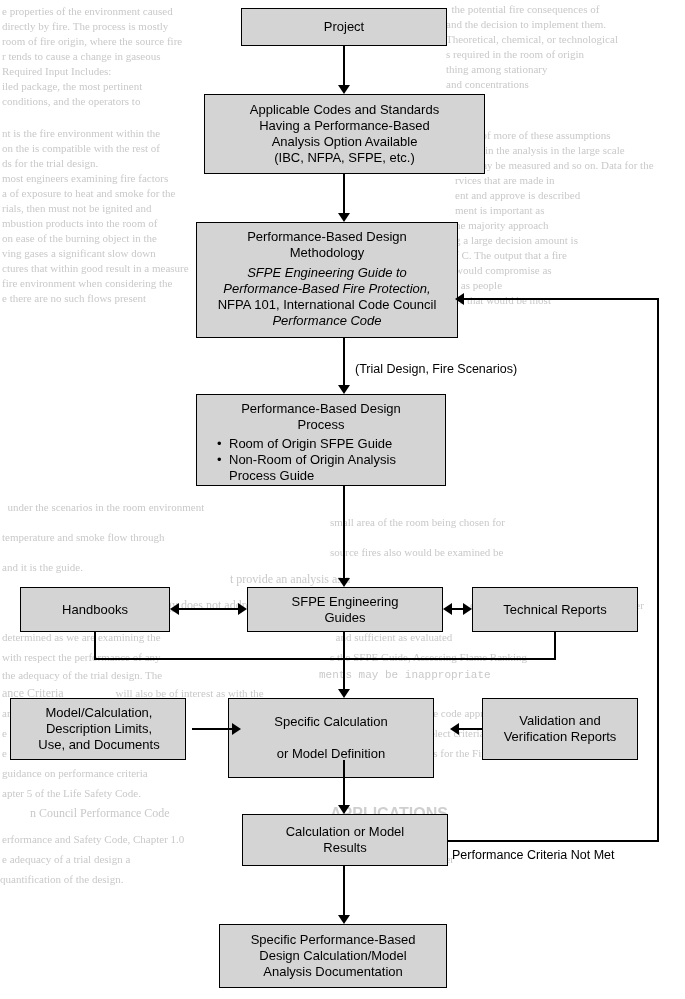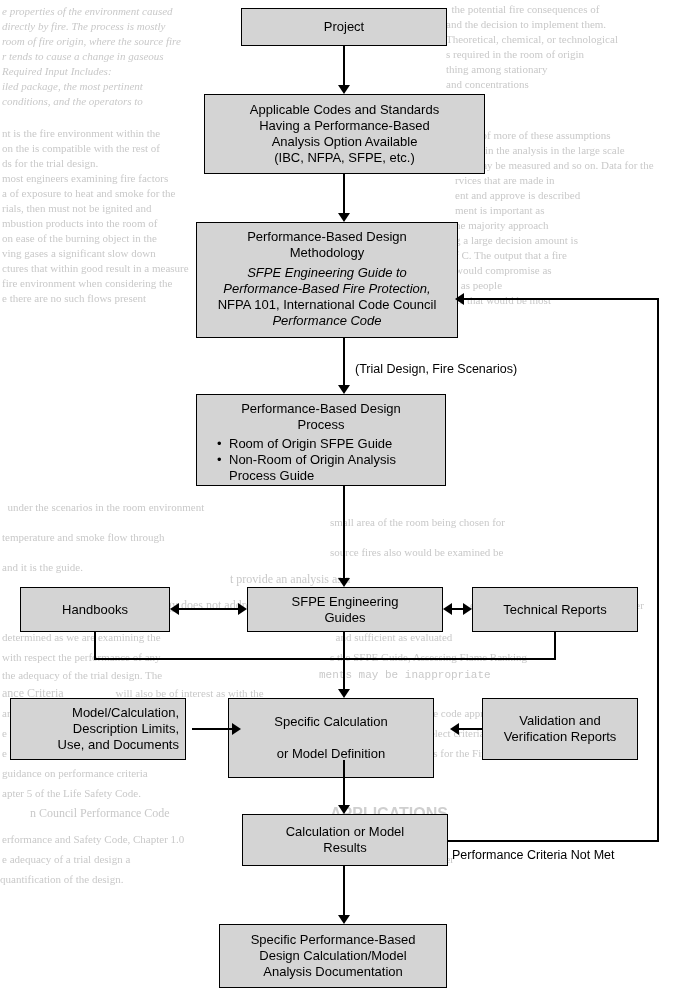--- a/index.html
+++ b/index.html
@@ -44,21 +44,21 @@
     display: flex;
     flex-direction: column;
     align-items: center;
     justify-content: center;
     text-align: center;
     font-size: 13px;
     line-height: 16px;
     padding: 4px 6px;
   }
   .box.left {
-    align-items: flex-end;
+    align-items: center;
     text-align: left;
   }
   .box .line { display: block; }
   .italic { font-style: italic; }
 
   
   .bullets {
     margin: 0;
     padding: 0 0 0 14px;
     list-style: none;
@@ -115,21 +115,21 @@
     font-family: "Liberation Sans", sans-serif;
     color: #000000;
     white-space: nowrap;
   }
 </style>
 </head>
 <body>
 
 <div id="page">
 
-  <div class="ghost" style="left:2px; top:4px;font-style:italic;">e properties of the environment caused
+  <div class="ghost" style="left:2px; top:4px;">e properties of the environment caused
 directly by fire. The process is mostly
 room of fire origin, where the source fire
 r tends to cause a change in gaseous
 Required Input Includes:
 iled package, the most pertinent
 conditions, and the operators to</div>
 
   <div class="ghost" style="left:446px; top:2px;">  the potential fire consequences of
 and the decision to implement them.
 Theoretical, chemical, or technological

